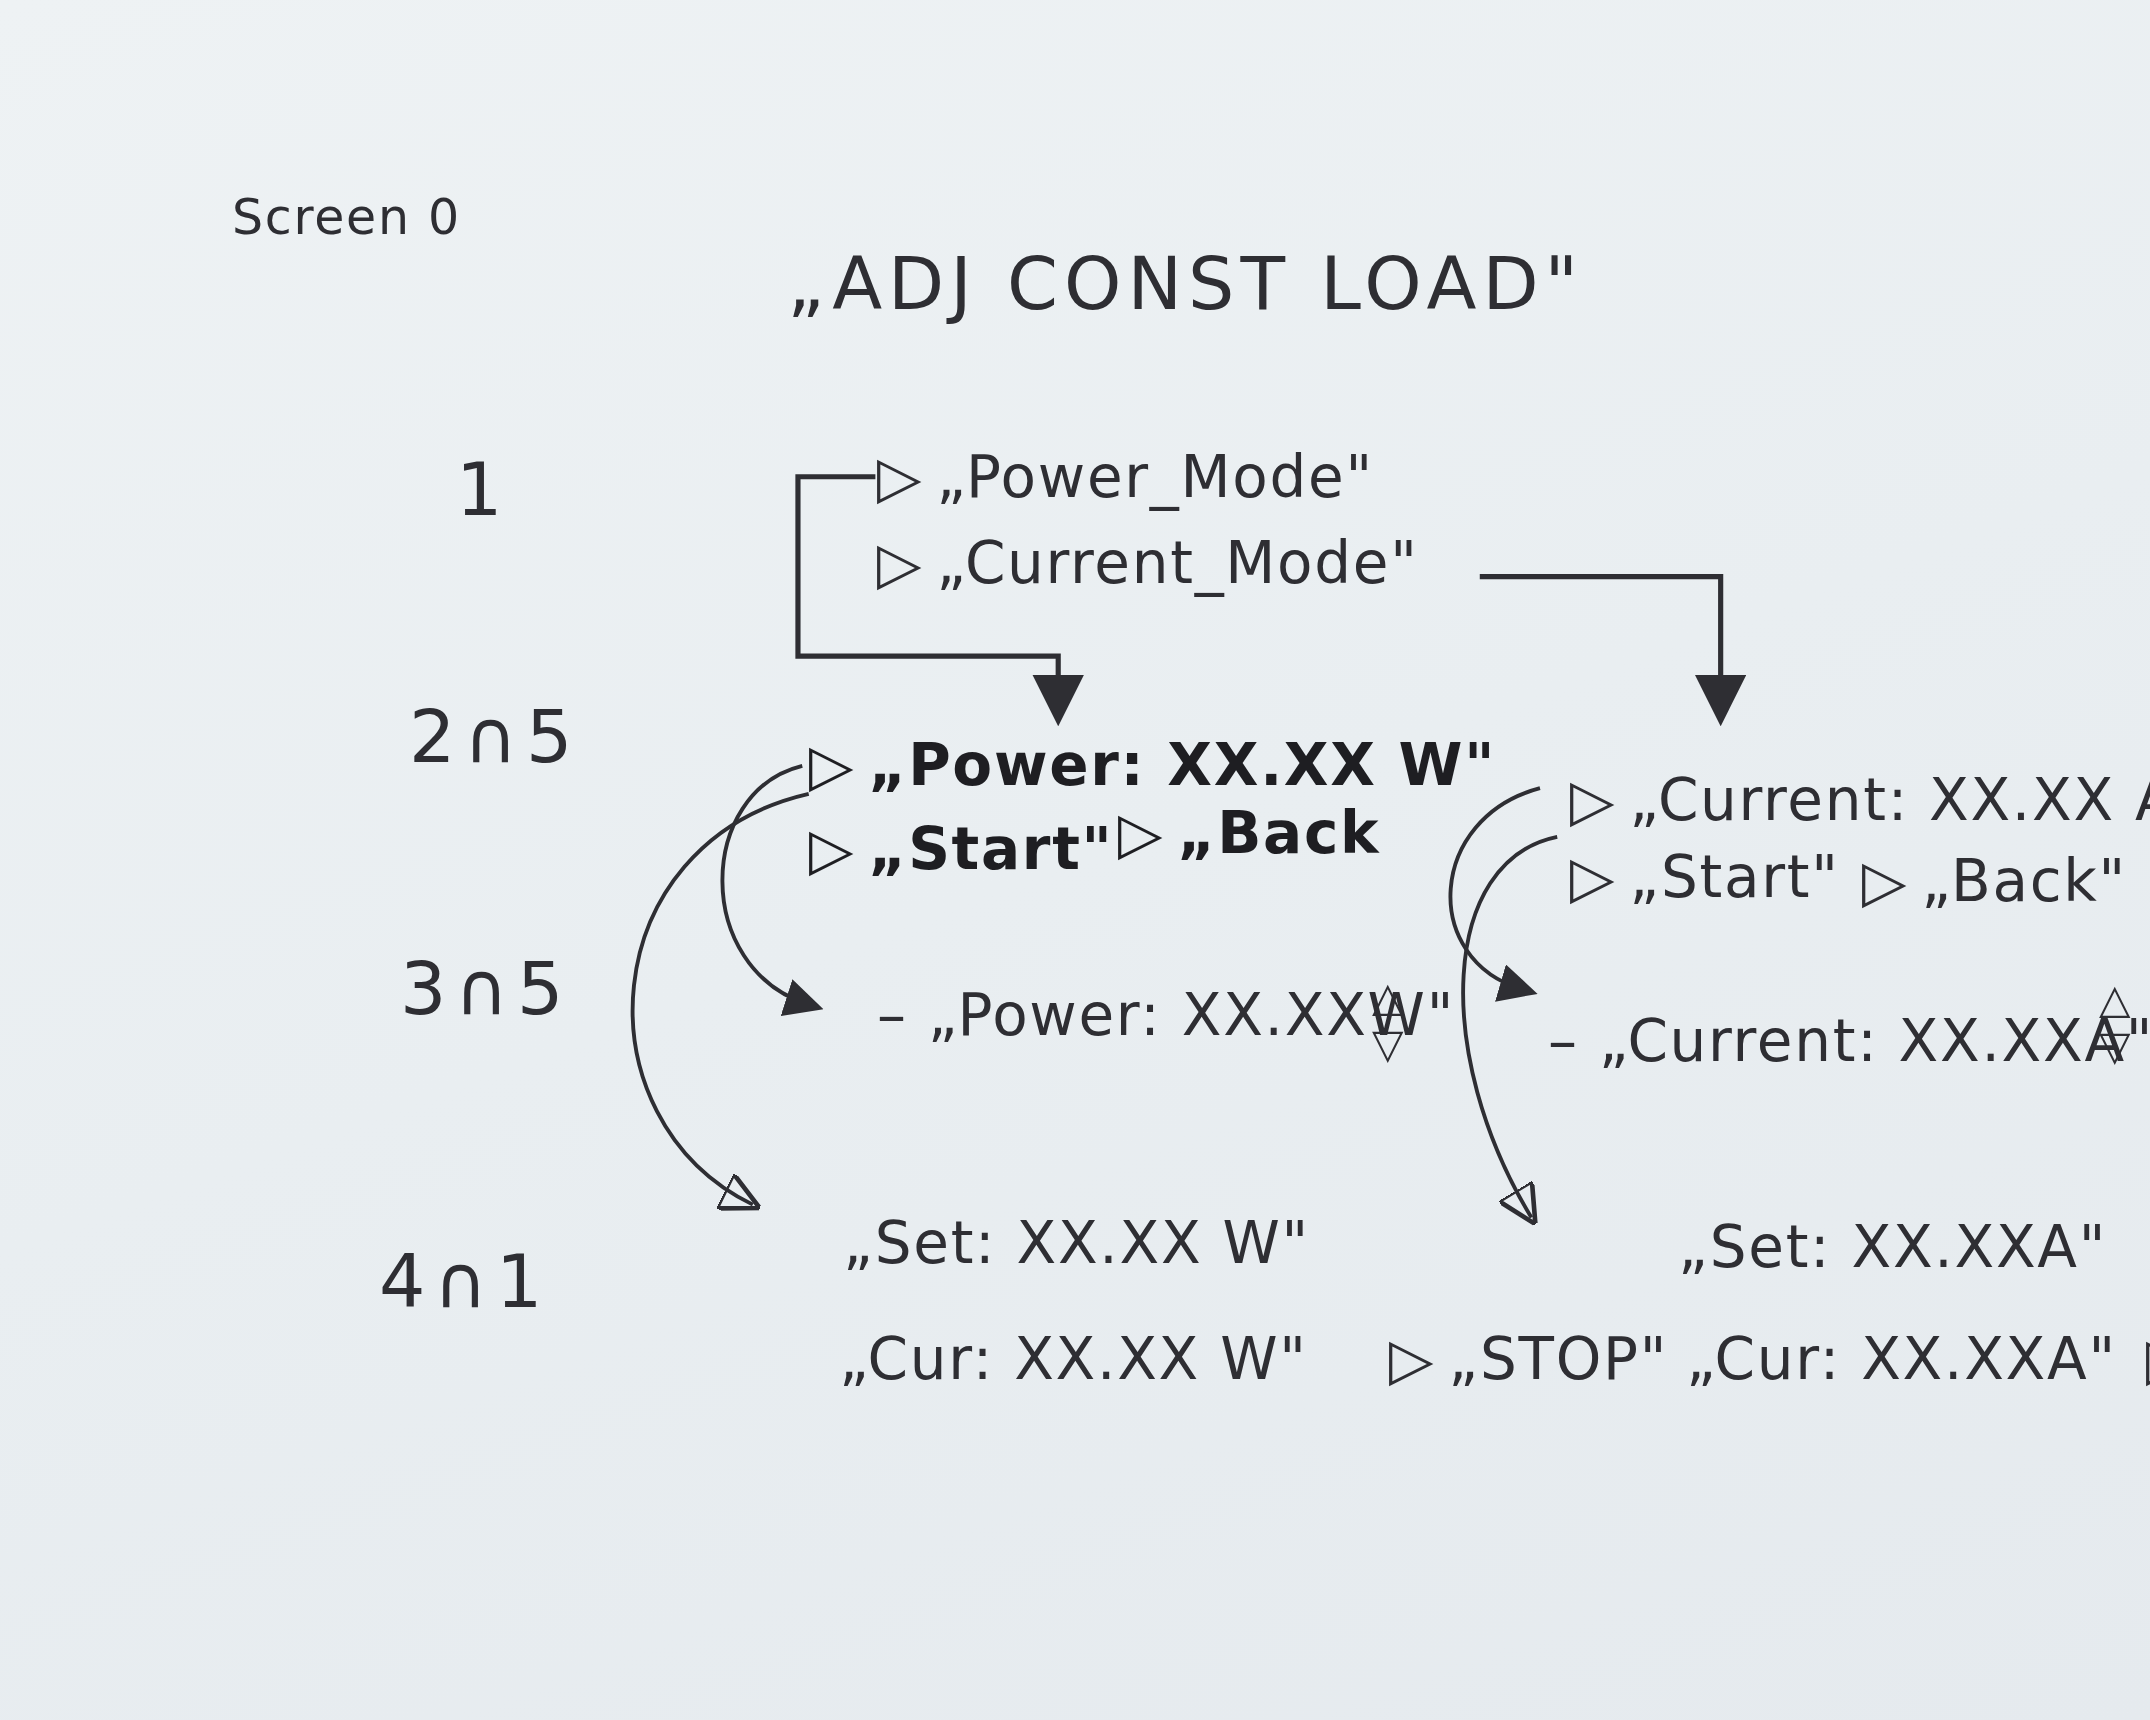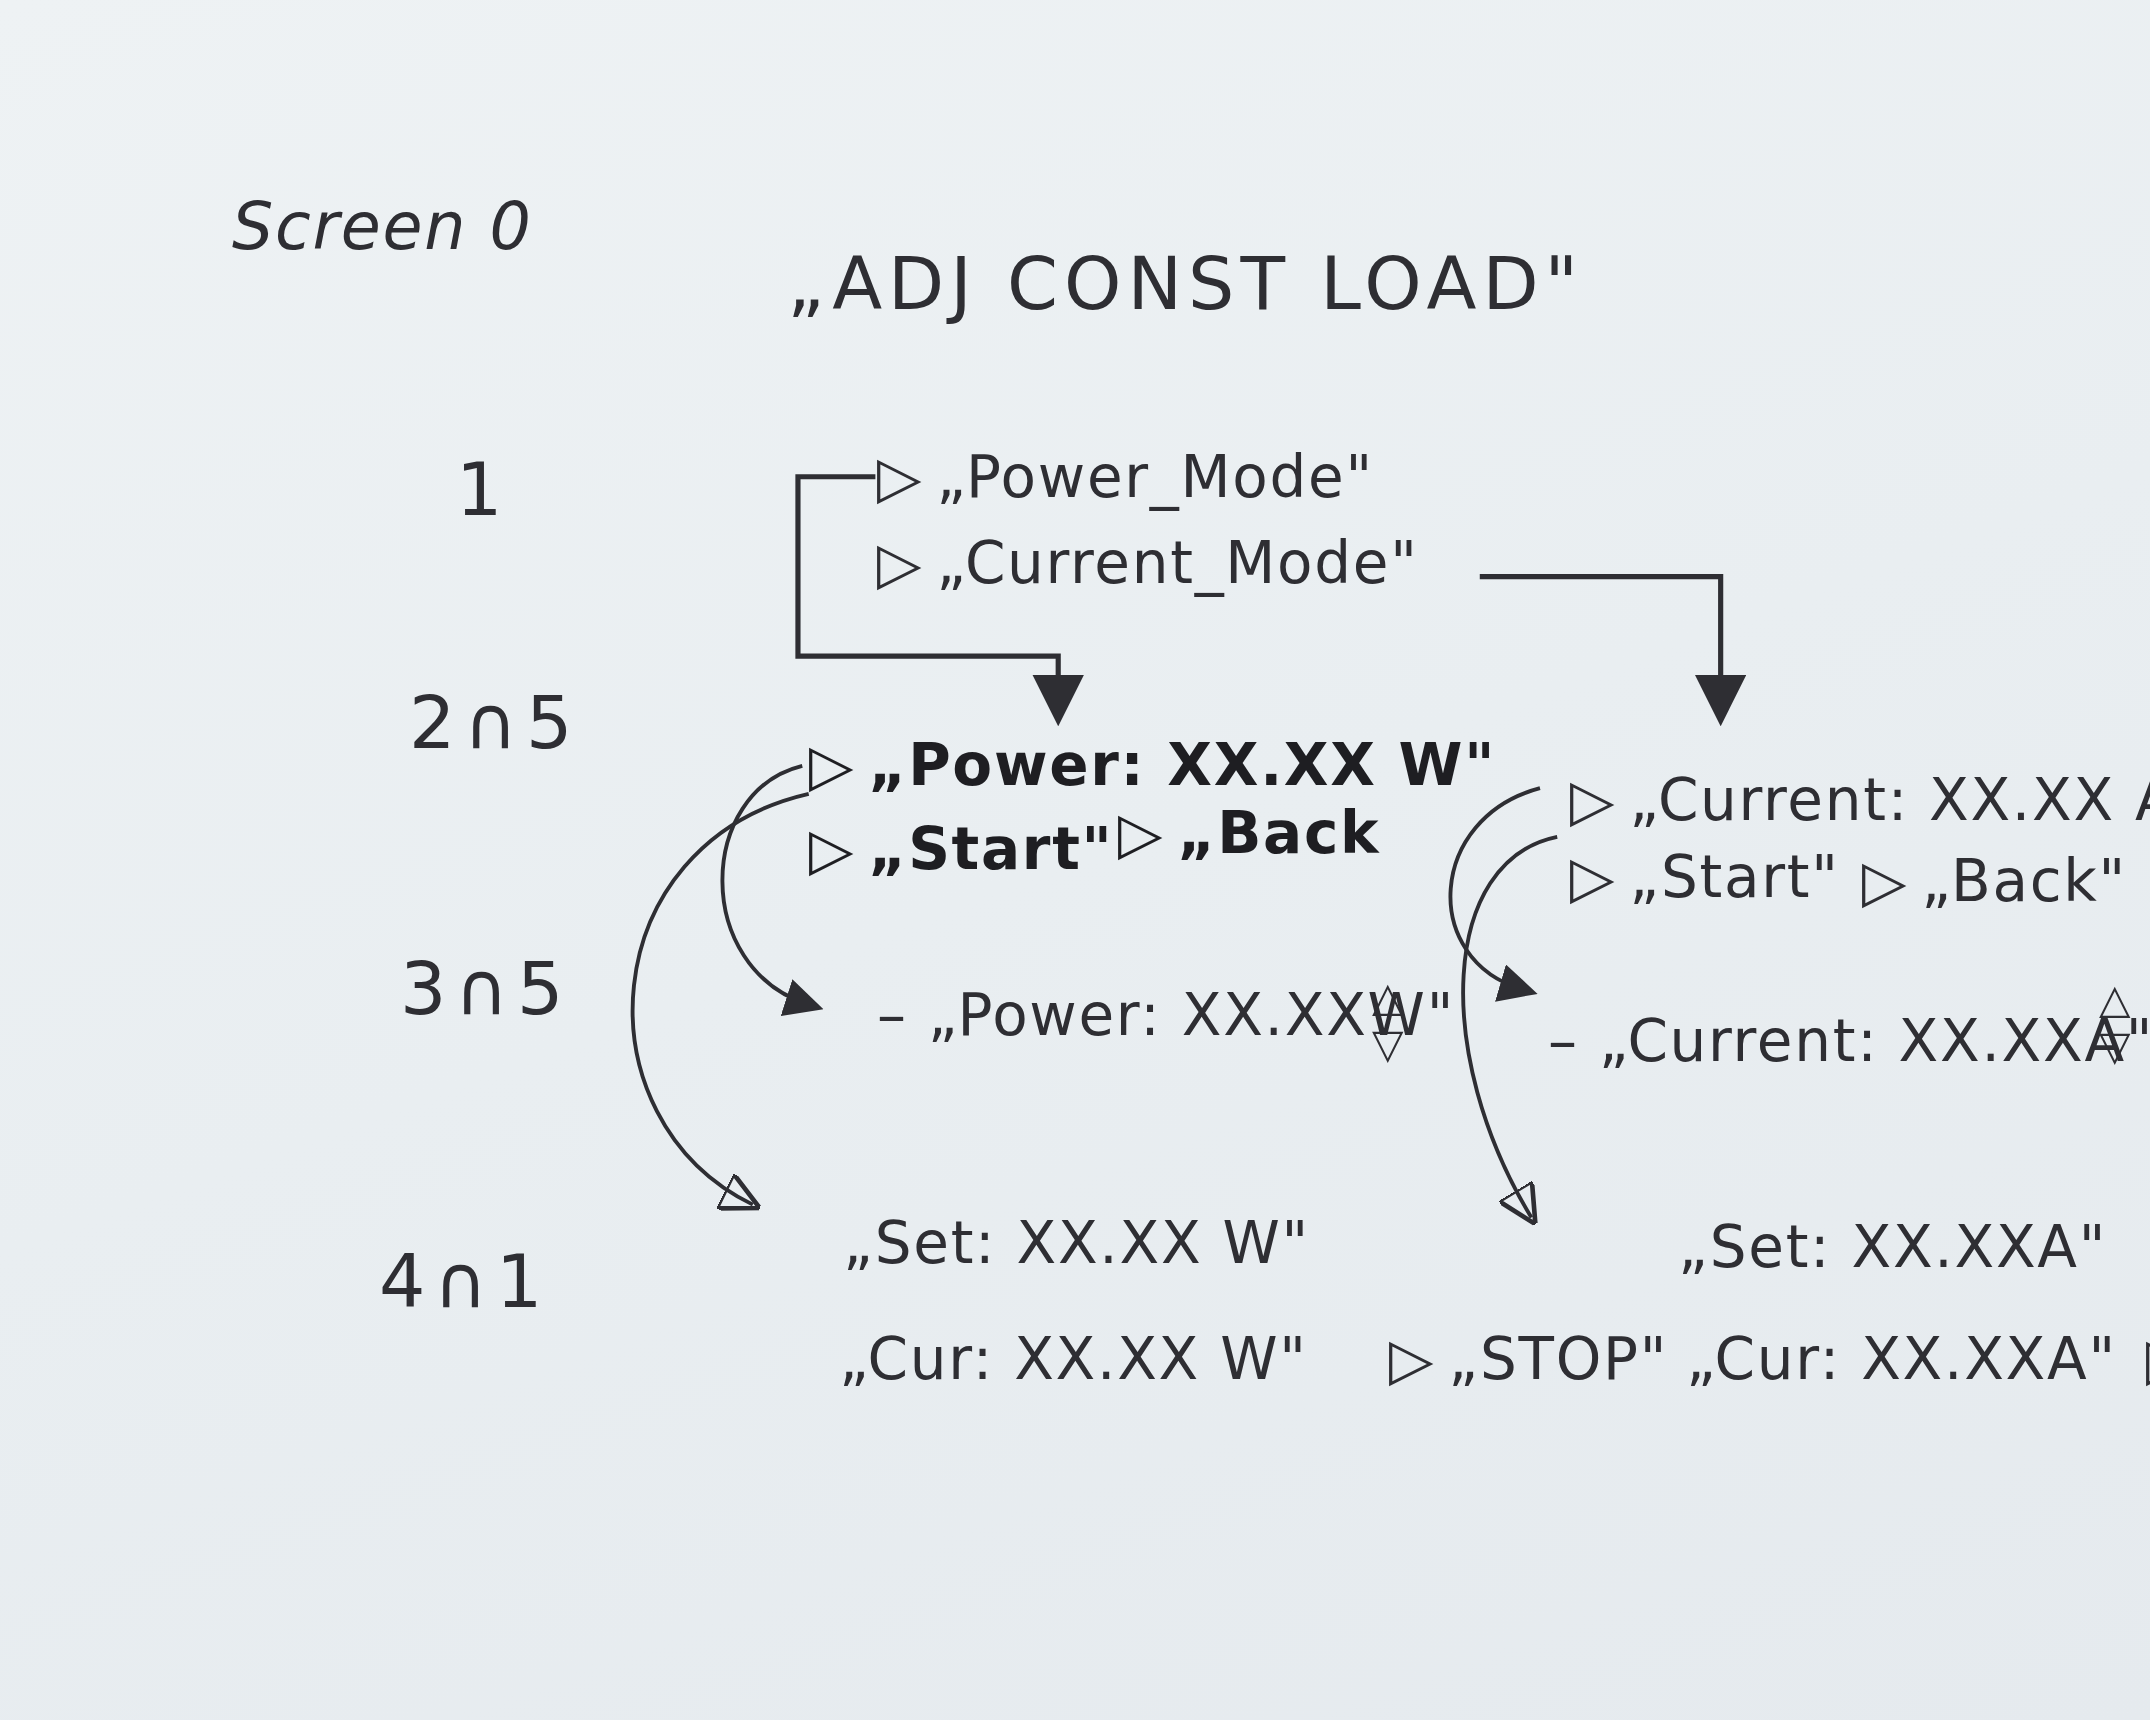--- a/index.html
+++ b/index.html
@@ -12,21 +12,21 @@
     }
     .hand {
       position: absolute;
       font-family: "DejaVu Sans", sans-serif;
       font-weight: normal;
       color: #2e2e33;
       white-space: nowrap;
       letter-spacing: 1.7px;
     }
     .bold { font-weight: bold; color: #1e1e22; }
-    .screen-label { font-size: 65px; font-style: italic; }
+    .screen-label { font-size: 49px; }
     .row-label { font-size: 73px; letter-spacing: 8.6px; }
     .title { font-size: 73px; letter-spacing: 6px; }
     .item { font-size: 58px; }
     .tri { display: inline-block; margin-right: 13px; }
     .updown { position: absolute; font-size: 41px; line-height: 47px; color: #2e2e33; text-align: center; }
     svg.lines { position: absolute; left: 0; top: 0; }
   </style>
 </head>
 <body>
 
@@ -50,21 +50,21 @@
 
   <path d="M3580,1832 C3320,1900 3300,2230 3540,2300" fill="none" stroke="#2e2e33" stroke-width="9" marker-end="url(#fill-arrow)"></path>
 
   <path d="M3620,1945 C3350,2000 3330,2450 3560,2830" fill="none" stroke="#2e2e33" stroke-width="9" marker-end="url(#open-arrow)"></path>
 </svg>
 
 <div class="hand screen-label" style="left:232px; top:189px;">Screen 0</div>
 <div class="hand title" style="left:787px; top:241px;">„ADJ CONST LOAD"</div>
 
 <div class="hand row-label" style="left:456px; top:447px;">1</div>
-<div class="hand row-label" style="left:409px; top:680px;">2∩5</div>
+<div class="hand row-label" style="left:409px; top:694px;">2∩5</div>
 <div class="hand row-label" style="left:400px; top:946px;">3∩5</div>
 <div class="hand row-label" style="left:379px; top:1239px;">4∩1</div>
 
 <div class="hand item" style="left:877px; top:443px;">
   <span class="tri">▷</span><span>„Power_Mode"</span>
 </div>
 <div class="hand item" style="left:877px; top:529px;">
   <span class="tri">▷</span><span>„Current_Mode"</span>
 </div>
 

